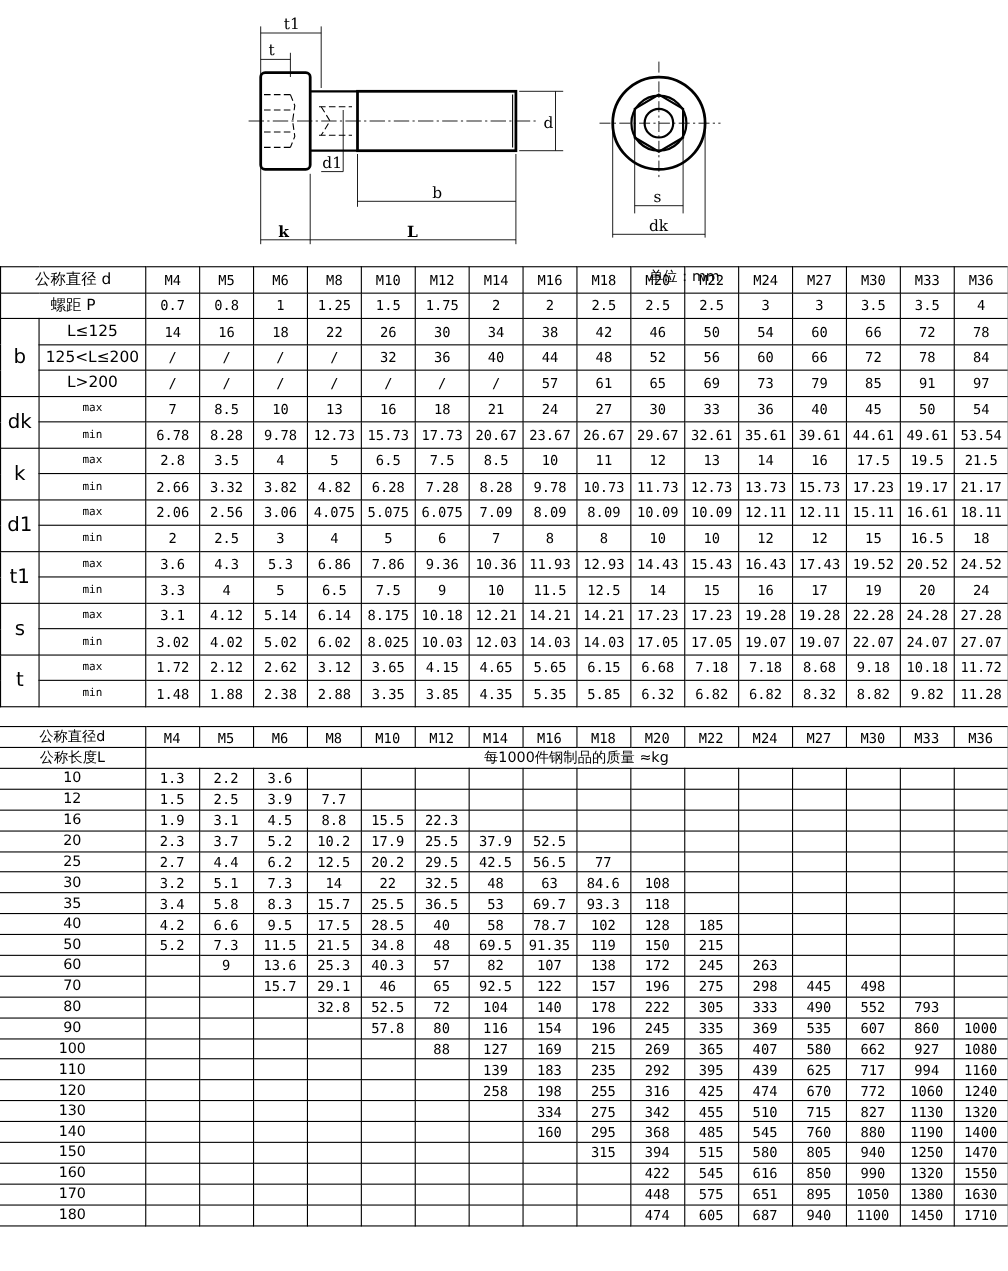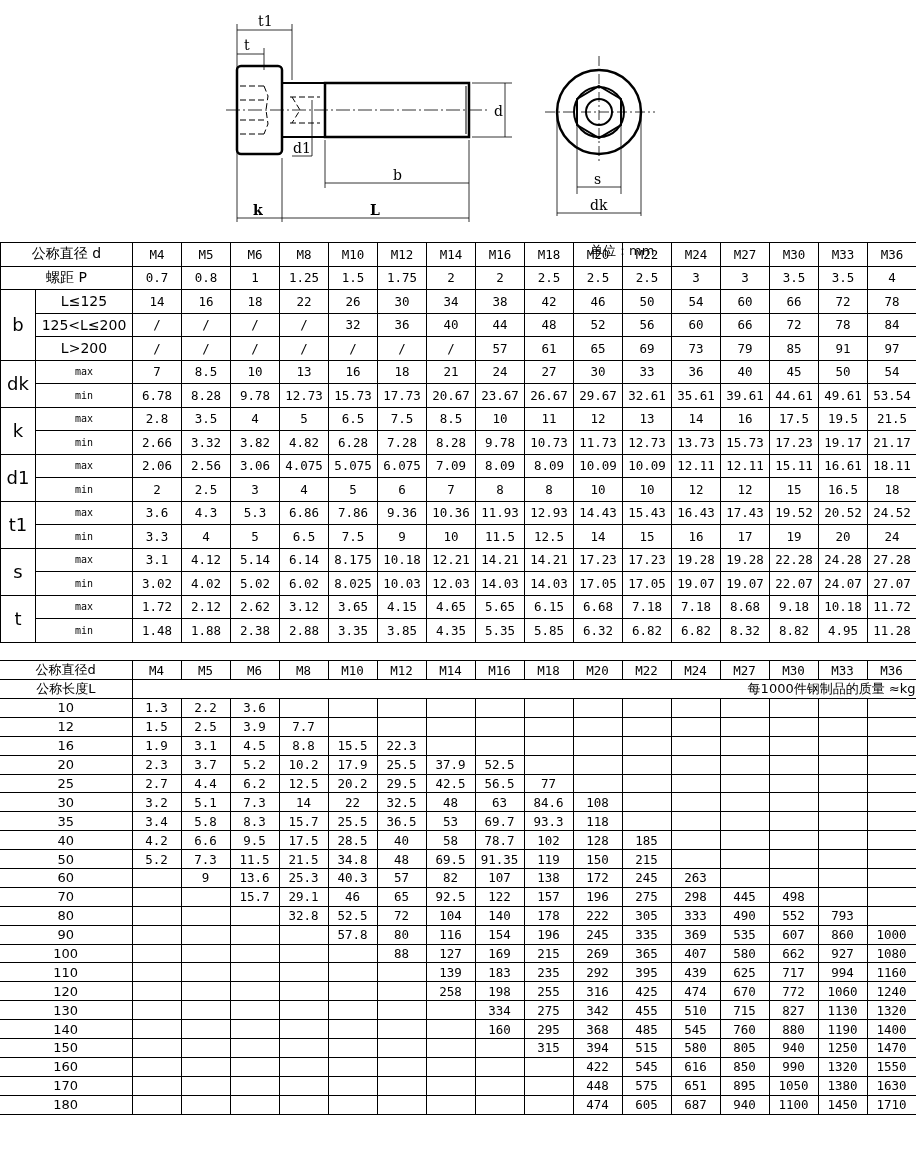--- a/index.html
+++ b/index.html
@@ -10,21 +10,21 @@
   table { border-collapse:collapse; position:absolute; left:0; table-layout:fixed; }
   td { border:1px solid #000; padding:0; text-align:center; font-size:12.5px; white-space:nowrap; overflow:hidden; }
   #t1 { top:242px; width:916px; }
   #t1 td { height:22.5px; }
   #t2 { top:660px; width:916px; }
   #t2 td { height:17.9px; font-size:12.5px; }
   .cn { font-family:"DejaVu Sans",sans-serif; font-size:14px; }
   .big { font-size:18px; font-family:"DejaVu Sans",sans-serif; }
   .sub { font-size:10px; }
   #t2 td.lbl { border-left:none; font-family:"DejaVu Sans",sans-serif; font-size:13px;margin-top:36px; }
-  #t2 td.merged { text-align:right; font-family:"DejaVu Sans",sans-serif; font-size:13px; }
+  #t2 td.merged { text-align:center; font-family:"DejaVu Sans",sans-serif; font-size:13px; }
 </style>
 </head>
 <body>
 
 <svg class="drawing" viewBox="0 0 916 240" xmlns="http://www.w3.org/2000/svg">
   <g stroke="#000" fill="none">
 
     <rect x="237" y="66" width="45" height="88" rx="4" stroke-width="2.5"></rect>
 
     <line x1="282" y1="83" x2="325" y2="83" stroke-width="2"></line>
@@ -427,21 +427,21 @@
         <td>3.35</td>
         <td>3.85</td>
         <td>4.35</td>
         <td>5.35</td>
         <td>5.85</td>
         <td>6.32</td>
         <td>6.82</td>
         <td>6.82</td>
         <td>8.32</td>
         <td>8.82</td>
-        <td>4.95</td>
+        <td>9.82</td>
         <td>11.28</td>
       </tr>
     </tbody>
 </table>
 
 <table id="t2">
   <colgroup>
     <col style="width:132px">
     <col span="16" style="width:49px">
   </colgroup>

